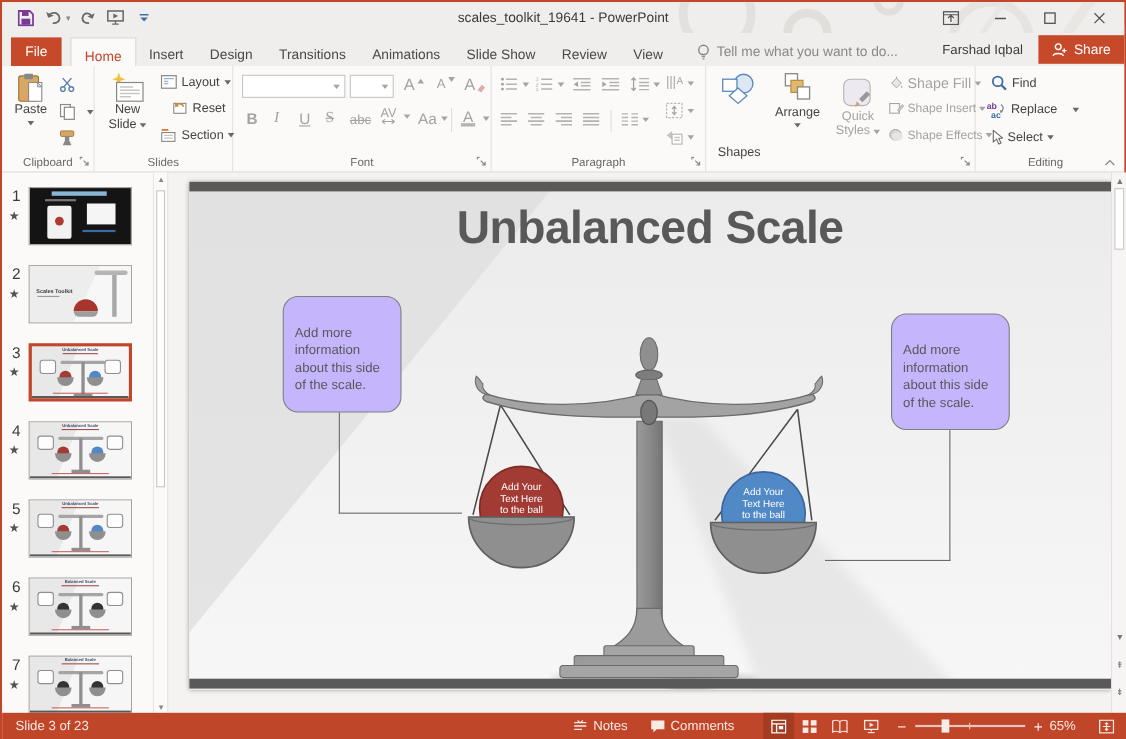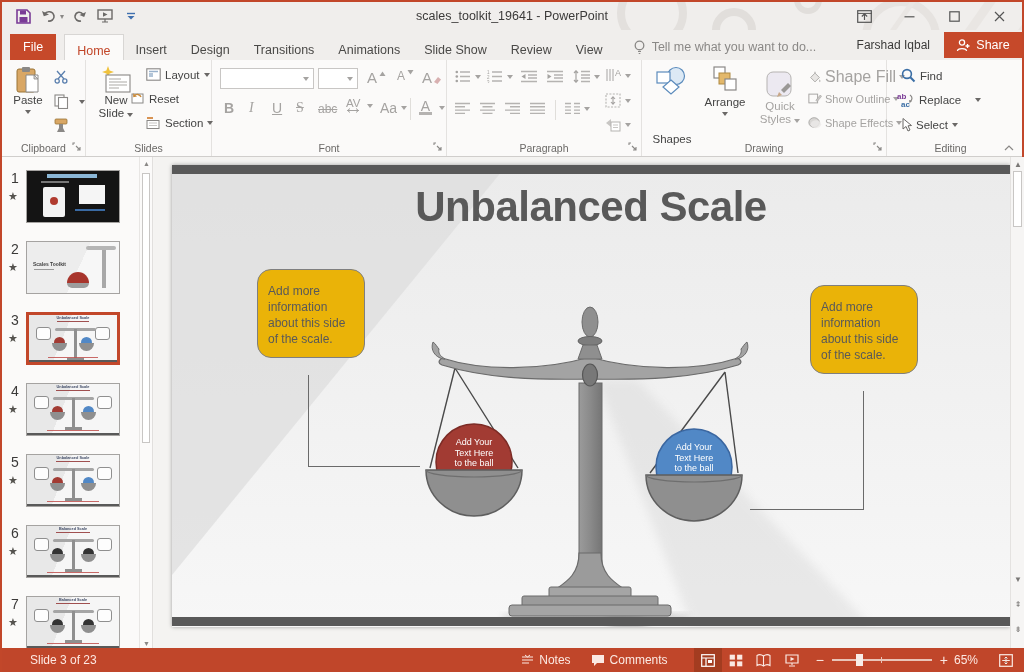--- a/index.html
+++ b/index.html
@@ -84,33 +84,33 @@
 .ms-bowl{position:absolute;top:28px;width:15px;height:8px;background:#8f8f8f;border-radius:0 0 8px 8px;}
 .ms-bowl.l{left:23px;}.ms-bowl.r{right:23px;}
 .ms-foot{position:absolute;left:22%;bottom:4px;width:56%;height:1px;background:#c0504d;opacity:.85;}
 .ms-bar{position:absolute;left:0;bottom:0;width:100%;height:2px;background:#595959;}
 
 .canvas{position:absolute;left:152px;top:0;width:870px;height:493px;background:#f4f3f1;}
 .slide{position:absolute;left:18px;top:8px;width:838px;height:462px;background:#f0f0f0;box-shadow:0 0 4px rgba(0,0,0,.35);overflow:hidden;}
 .slide .scene{position:absolute;inset:0;}
 .slide-title{position:absolute;left:0;right:0;top:18px;text-align:center;font-size:42px;font-weight:bold;color:#595959;letter-spacing:-.5px;}
 .slide-sub{position:absolute;left:0;right:0;top:64px;text-align:center;font-size:23px;color:#696969;}
-.callout{position:absolute;width:108px;height:89px;background:#eab308;border:1px solid #7f7f7f;border-radius:14px;padding:13px 10px;font-size:12px;line-height:16px;color:#595959;}
+.callout{position:absolute;width:108px;height:106px;background:#c4b5fd;border:1px solid #7f7f7f;border-radius:14px;padding:24px 10px;font-size:12px;line-height:16px;color:#595959;}
 .callout.left{left:85px;top:104px;}
 .callout.right{left:638px;top:120px;}
 .conn{position:absolute;background:#6a6a6a;}
 .ball-label{position:absolute;width:76px;text-align:center;font-size:9px;line-height:10.5px;color:#fff;white-space:pre-line;}
 .slide-footer{position:absolute;left:0;right:0;top:420px;text-align:center;font-size:17px;color:#c0504d;}
 .sbar{position:absolute;left:0;width:100%;height:9px;background:#595959;}
 .vscroll{position:absolute;right:0;top:0;width:14px;height:493px;background:#f6f5f4;border-left:1px solid #e4e2e0;}
 .vscroll .vthumb{position:absolute;left:2px;top:14px;width:9px;height:56px;background:#fff;border:1px solid #c8c6c4;}
 .vicon{position:absolute;left:0;width:14px;text-align:center;font-size:8px;color:#7a7876;}
 
 .statusbar{position:absolute;left:0;bottom:0;width:1024px;height:24px;background:#c0462a;color:#fde8e2;display:flex;align-items:center;font-size:12px;}
-.sb-left{margin-left:28px;white-space:nowrap;}
+.sb-left{margin-left:12px;white-space:nowrap;}
 .sb-right{margin-left:auto;display:flex;align-items:center;height:24px;}
 .sb-item{display:flex;align-items:center;gap:5px;padding:0 10px;height:24px;color:#fbe9e3;}
 .sb-view{width:28px;height:24px;display:flex;align-items:center;justify-content:center;}
 .sb-view.active{background:#a33c20;}
 .zoomwrap{display:flex;align-items:center;margin-left:10px;}
 .ztrack{position:relative;width:100px;height:2px;background:#e9c4b8;margin:0 8px;}
 .zthumb{position:absolute;left:24px;top:-5px;width:7px;height:12px;background:#f8ece7;}
 .ztick{position:absolute;left:49px;top:-2px;width:1px;height:6px;background:#e9c4b8;}
 .zplus,.zminus{font-size:14px;color:#fbe9e3;}
 .zpct{width:36px;text-align:center;margin-right:8px;}
@@ -277,21 +277,21 @@
         <span><span>Slide</span> <span class="caret"></span></span>
       </div>
       <span class="smallrow" style="left:60px;top:8px;">
           <svg width="15" height="13" viewBox="0 0 15 13">
             <rect x="0.8" y="0.8" width="13.4" height="11.4" fill="#fff" stroke="#8a8886" stroke-width="1.1"></rect>
             <path d="M3,3.5 h9 M3,6 h4 M3,8 h4" stroke="#9ab2cc" stroke-width="1.3"></path>
           </svg>
           <span>Layout</span>
           <span class="caret"></span>
         </span>
-      <span class="smallrow" style="left:44px;top:32px;">
+      <span class="smallrow" style="left:70px;top:32px;">
           <svg width="15" height="13" viewBox="0 0 15 13">
             <rect x="2" y="2" width="11" height="9" fill="#fff" stroke="#8a8886" stroke-width="1"></rect>
             <path d="M4,4 C6,1.5 10,2 11,5" fill="none" stroke="#c98a3a" stroke-width="1.4"></path>
             <path d="M3.2,1.2 L3.2,5.2 L7,4.6 Z" fill="#c98a3a"></path>
           </svg>
           <span>Reset</span>
         </span>
       <span class="smallrow" style="left:60px;top:56px;">
           <svg width="15" height="13" viewBox="0 0 15 13">
             <path d="M1,2 h6" stroke="#d07a2a" stroke-width="1.6"></path>
@@ -489,46 +489,45 @@
       </div>
       <div class="bigbtn dis" style="left:112px;top:10px;width:52px;text-align:right;">
         <svg width="30" height="30" viewBox="0 0 30 30">
           <rect x="2" y="2" width="24" height="24" rx="6" fill="#ece9f1" stroke="#b5b3b1" stroke-width="1"></rect>
           <path d="M16,20 l7,-7 l3,3 l-7,7 z" fill="#9a9896"></path>
             <path d="M14,22 l3,3 l-5,2 z" fill="#c8a888"></path>
         </svg>
         <span>Quick</span>
         <span><span>Styles</span> <span class="caret lite"></span></span>
       </div>
-      <span class="smallrow dis" style="left:166px;top:8px;font-size:16px;gap:3px;">
+      <span class="smallrow dis" style="left:166px;top:8px;font-size:13px;gap:3px;">
           <svg width="14" height="13" viewBox="0 0 16 14">
             <path d="M3,7 L8,2 L13,7 L8,12 Z" fill="#e8e6e4" stroke="#a5a3a1" stroke-width="1"></path>
             <path d="M8,2 L8,0.5" stroke="#a5a3a1" stroke-width="1.2"></path>
             <path d="M13.5,9 q1.5,2.5 0,3.5 q-1.5,-1 0,-3.5" fill="#a5a3a1"></path>
           </svg>
           <span>Shape Fill</span>
           <span class="caret lite"></span>
         </span>
       <span class="smallrow dis" style="left:166px;top:32px;font-size:11px;gap:3px;">
           <svg width="14" height="13" viewBox="0 0 16 14">
             <rect x="1" y="2" width="10" height="10" fill="none" stroke="#a5a3a1" stroke-width="1.1"></rect>
             <path d="M9,9 L14,3 L15.5,4.5 L10.5,10.5 Z" fill="#c8c6c4" stroke="#a5a3a1" stroke-width="0.7"></path>
           </svg>
-          <span>Show Outline</span>
+          <span>Shape Insert</span>
           <span class="caret lite"></span>
         </span>
       <span class="smallrow dis" style="left:166px;top:56px;font-size:11px;gap:3px;">
           <svg width="14" height="13" viewBox="0 0 16 14">
             <ellipse cx="7" cy="7" rx="6" ry="5.5" fill="#d8d6d4" stroke="#a5a3a1" stroke-width="1"></ellipse>
             <ellipse cx="9" cy="9" rx="6" ry="4.5" fill="#eceae8" opacity="0.8"></ellipse>
           </svg>
           <span>Shape Effects</span>
           <span class="caret lite"></span>
         </span>
-      <div class="glabel">Drawing</div>
       <span class="launcher">
           <svg width="9" height="9" viewBox="0 0 9 9">
             <path d="M1,3 V1 H3 M4,4 L8,8 M8,5 V8 H5" fill="none" stroke="#8a8886" stroke-width="1.1"></path>
           </svg>
         </span>
     </div>
 
     <div class="rgroup" style="width:127px;border-right:none;">
       <span class="smallrow" style="left:14px;top:8px;">
           <svg width="15" height="15" viewBox="0 0 15 15">

